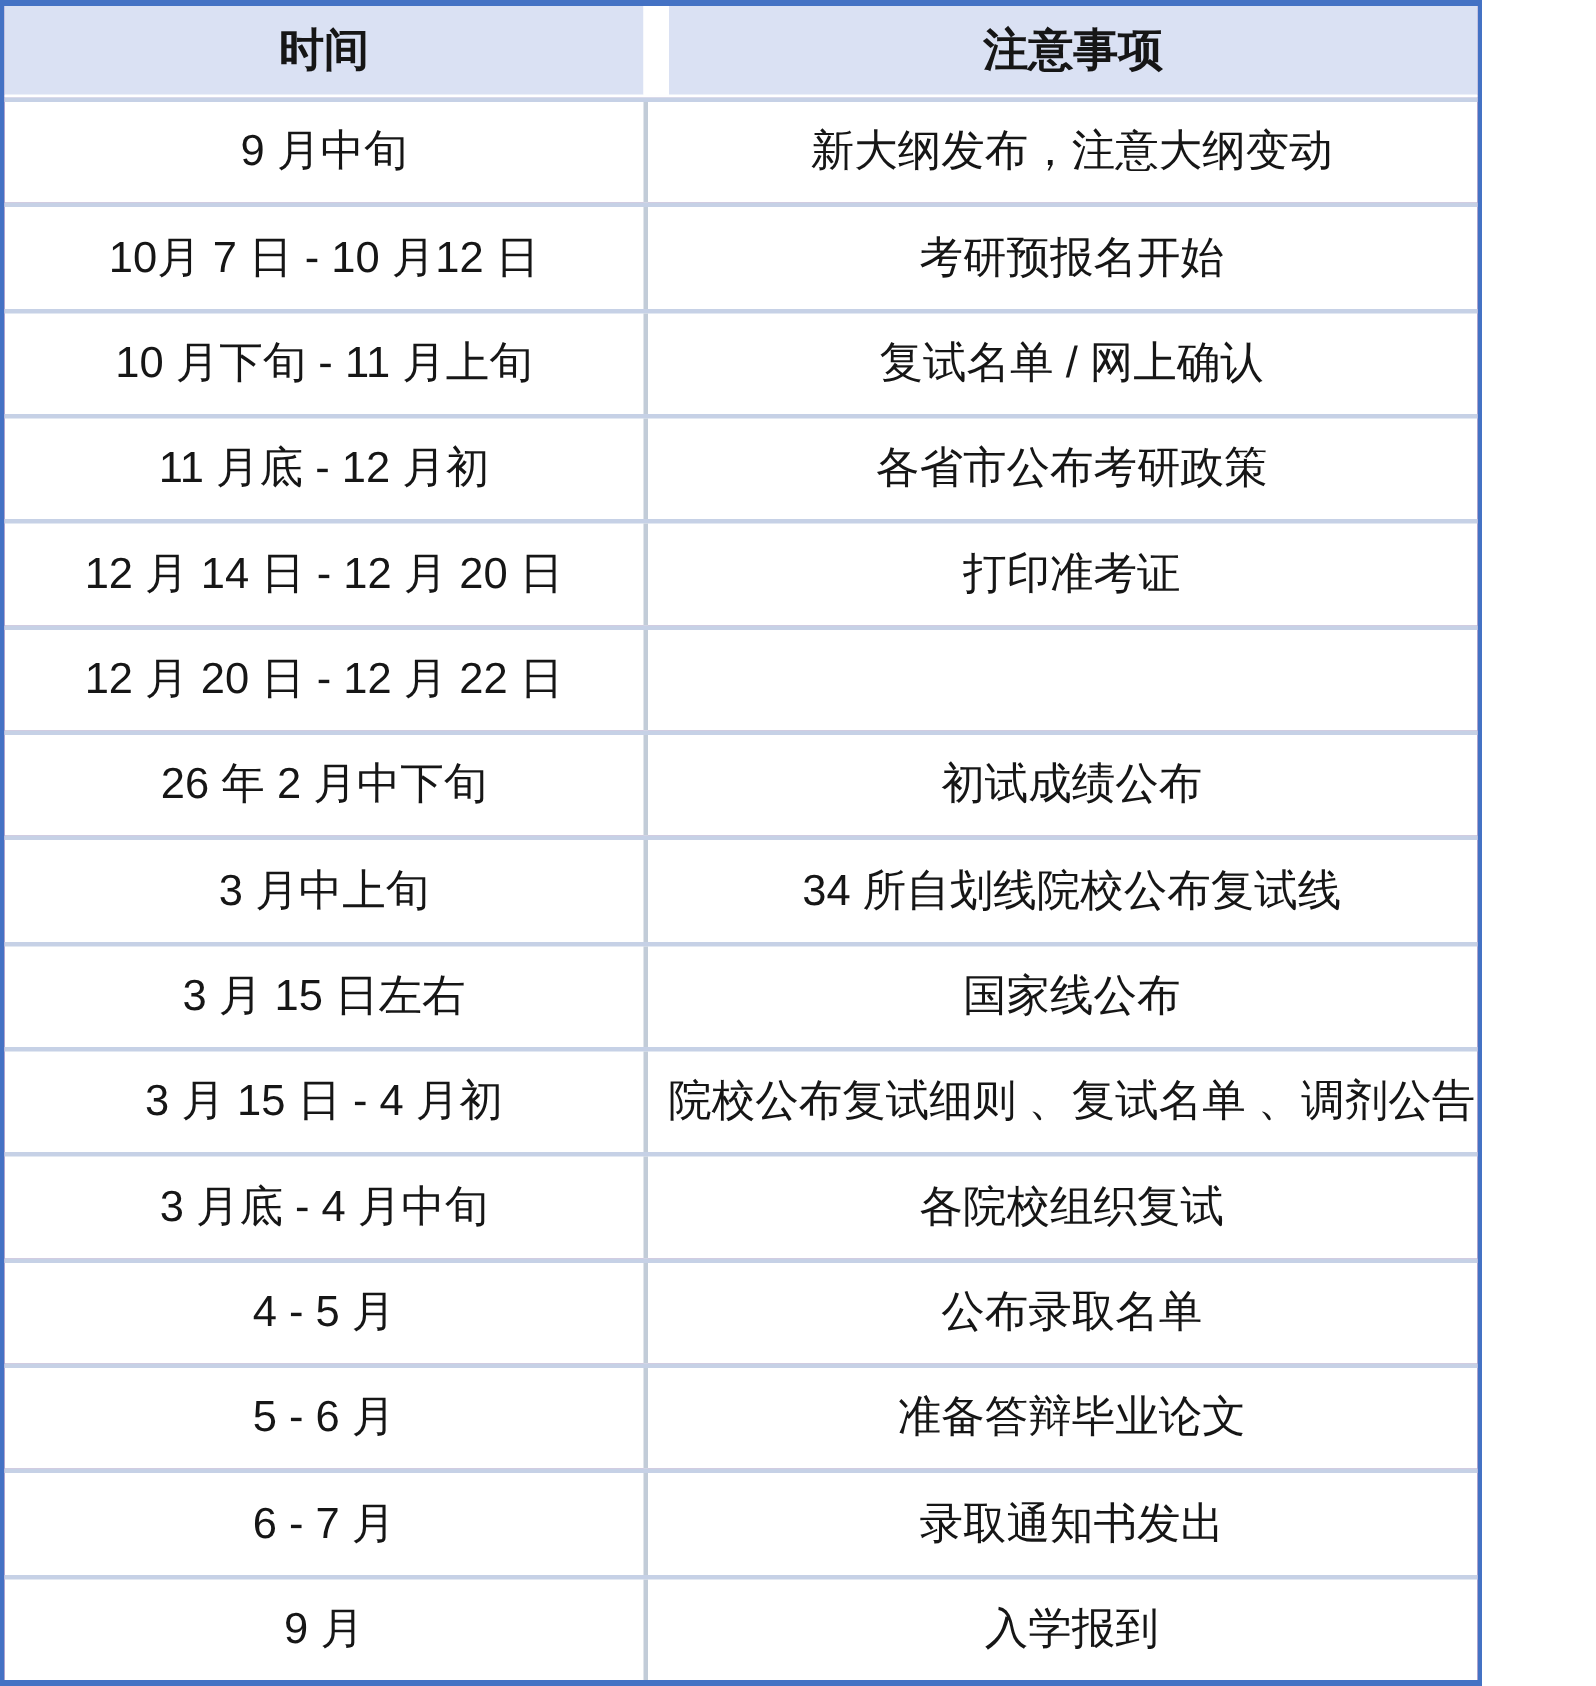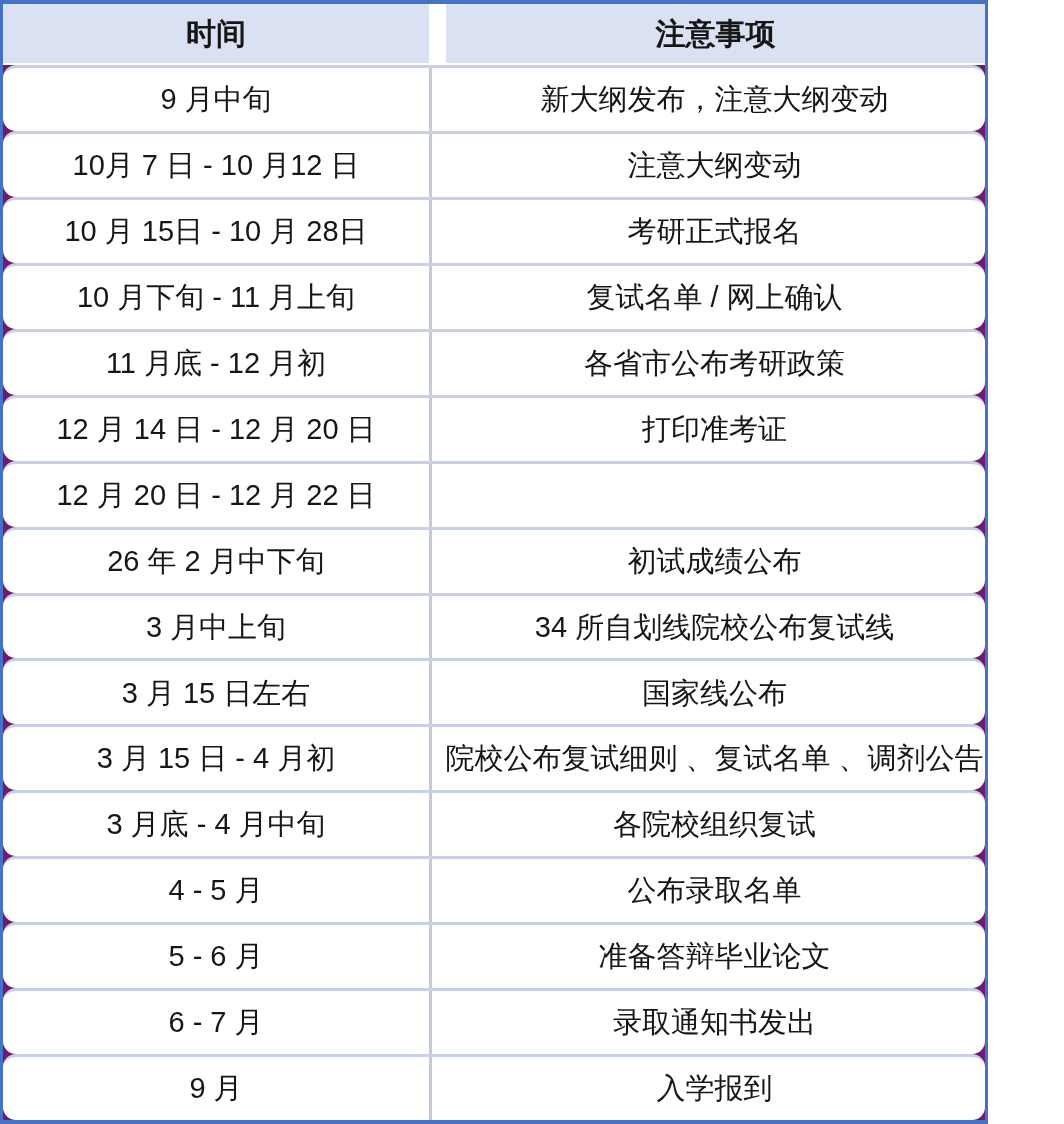--- a/index.html
+++ b/index.html
@@ -36,21 +36,20 @@
   }
   .hrow .vdiv{
     width:5px;
     background:#ffffff;
   }
   .row{
     display:flex;
     flex:1 1 0;
     border-top:3px solid var(--rowSep);
     background:#ffffff;
-    border-radius:13px;
   }
   .row .vdiv{
     width:3px;
     background:var(--colDiv);
   }
   .cell{
     display:flex;
     align-items:center;
     justify-content:center;
     font-size:29px;
@@ -74,28 +73,23 @@
 
   <div class="row">
     <div class="cell time">9 月中旬</div>
     <div class="vdiv"></div>
     <div class="cell note">新大纲发布，注意大纲变动</div>
   </div>
 
   <div class="row">
     <div class="cell time">10月 7 日 - 10 月12 日</div>
     <div class="vdiv"></div>
-    <div class="cell note">注意大纲变动</div>
+    <div class="cell note">考研预报名开始</div>
   </div>
 
-  <div class="row">
-    <div class="cell time">10 月 15日 - 10 月 28日</div>
-    <div class="vdiv"></div>
-    <div class="cell note">考研正式报名</div>
-  </div>
 
   <div class="row">
     <div class="cell time">10 月下旬 - 11 月上旬</div>
     <div class="vdiv"></div>
     <div class="cell note">复试名单 / 网上确认</div>
   </div>
 
   <div class="row">
     <div class="cell time">11 月底 - 12 月初</div>
     <div class="vdiv"></div>

